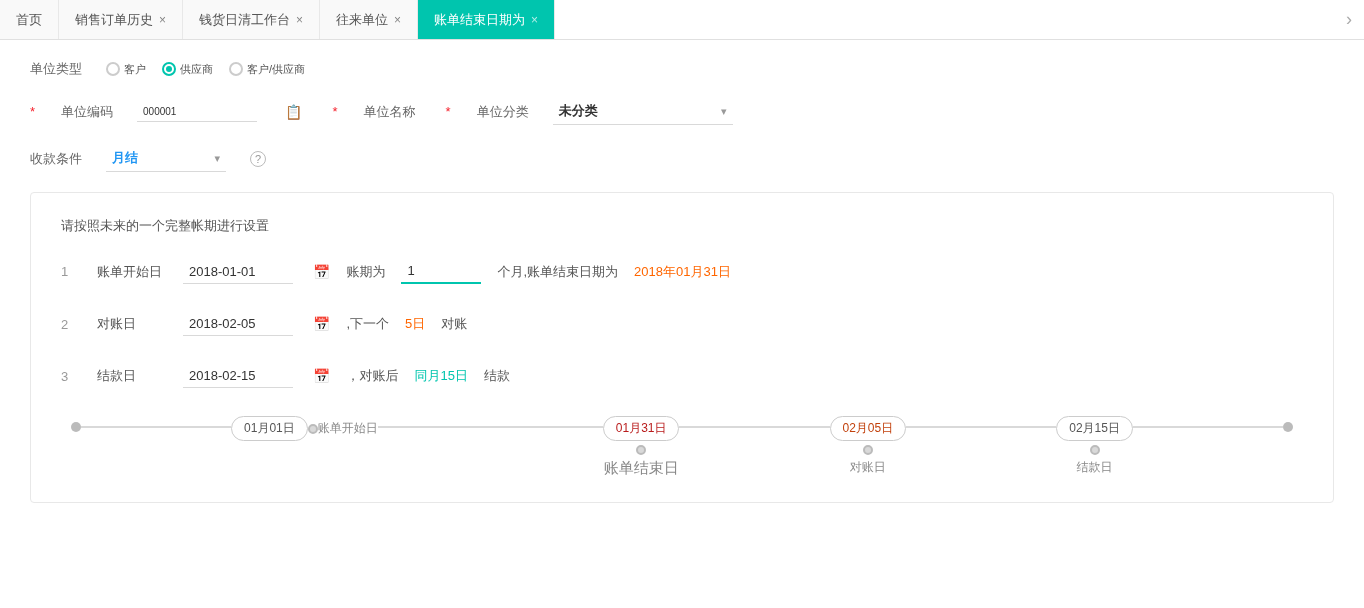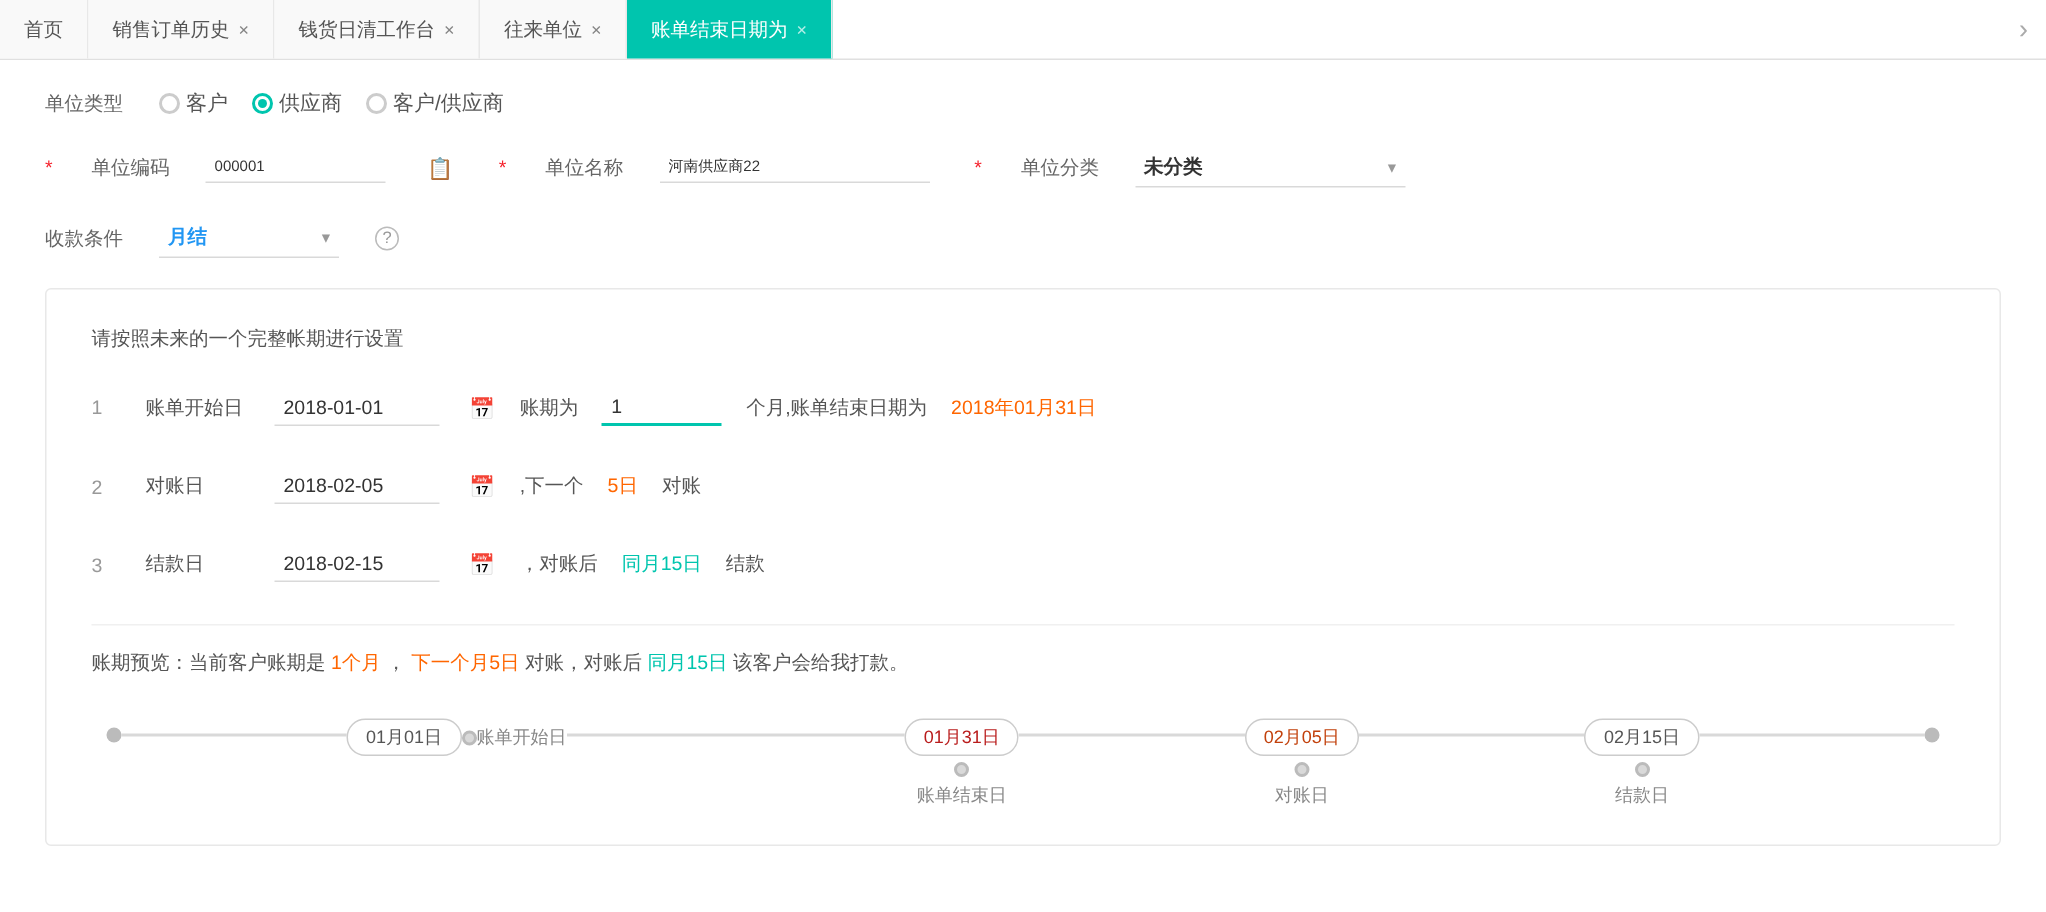--- a/index.html
+++ b/index.html
@@ -89,21 +89,21 @@
     .radio-group {
       display: flex;
       align-items: center;
       gap: 16px;
     }
     .radio-item {
       display: flex;
       align-items: center;
       gap: 4px;
       cursor: pointer;
-      font-size: 14px;
+      font-size: 11px;
       color: #555;
     }
     .radio-circle {
       width: 14px; height: 14px;
       border-radius: 50%;
       border: 2px solid #ccc;
       display: flex; align-items: center; justify-content: center;
     }
     .radio-circle.checked { border-color: #00c5ae; }
     .radio-circle.checked::after {
@@ -258,21 +258,20 @@
   <div class="form-row">
     <div class="field-group">
       <span class="required-star">*</span>
       <span class="field-label">单位编码</span>
       <input class="field-input" type="text" style="width: 120px;" value="000001">
       <span class="calendar-icon">📋</span>
     </div>
     <div class="field-group">
       <span class="required-star">*</span>
       <span class="field-label">单位名称</span>
-      <input class="field-input" type="text" style="width: 180px;" value="河南供应商22">
     </div>
     <div class="field-group">
       <span class="required-star">*</span>
       <span class="field-label">单位分类</span>
       <div class="select-wrap" style="min-width:180px;">
         <span class="select-value">未分类</span>
         <span class="chevron-icon">▾</span>
       </div>
     </div>
   </div>
@@ -315,29 +314,20 @@
     <div class="setting-row">
       <span class="row-num">3</span>
       <span class="row-label">结款日</span>
       <input class="date-input" type="text" value="2018-02-15" style="">
       <span class="calendar-icon">📅</span>
       <span class="row-desc">，对账后</span>
       <span class="row-desc highlight-teal">同月15日</span>
       <span class="row-desc">结款</span>
     </div>
 
-    <div class="preview-text">
-      <span>账期预览：当前客户账期是</span>
-      <span class="highlight-orange">1个月</span>
-      <span>，</span>
-      <span class="highlight-orange">下一个月5日</span>
-      <span>对账，对账后</span>
-      <span class="highlight-teal">同月15日</span>
-      <span>该客户会给我打款。</span>
-    </div>
 
     <div style="margin-top: 28px; padding: 0 10px;">
 
       <div style="display:flex; align-items:flex-start; width:100%; position:relative;">
 
         <div style="display:flex; flex-direction:column; align-items:center; margin-top:6px;">
           <div style="width:10px;height:10px;border-radius:50%;background:#bbb;"></div>
         </div>
 
         <div style="flex:1; height:2px; background:#d9d9d9; margin-top:10px;"></div>
@@ -346,21 +336,21 @@
           <div style="border:1px solid #ccc;border-radius:20px;padding:3px 12px;font-size:12px;color:#555;background:#fff;white-space:nowrap;">01月01日</div>
           <div style="width:10px;height:10px;border-radius:50%;background:#d9d9d9;border:2px solid #bbb;margin:4px 0;"></div>
           <div style="font-size:12px;color:#888;white-space:nowrap;">账单开始日</div>
         </div>
 
         <div style="flex:1.5; height:2px; background:#d9d9d9; margin-top:10px;"></div>
 
         <div style="display:flex;flex-direction:column;align-items:center;">
           <div style="border:1px solid #ccc;border-radius:20px;padding:3px 12px;font-size:12px;color:#b91c1c;background:#fff;white-space:nowrap;">01月31日</div>
           <div style="width:10px;height:10px;border-radius:50%;background:#d9d9d9;border:2px solid #bbb;margin:4px 0;"></div>
-          <div style="font-size:12px;color:#888;white-space:nowrap;">账单结束日</div>
+          <div style="font-size:15px;color:#888;white-space:nowrap;">账单结束日</div>
         </div>
 
         <div style="flex:1; height:2px; background:#d9d9d9; margin-top:10px;"></div>
 
         <div style="display:flex;flex-direction:column;align-items:center;">
           <div style="border:1px solid #ccc;border-radius:20px;padding:3px 12px;font-size:12px;color:#c2410c;background:#fff;white-space:nowrap;">02月05日</div>
           <div style="width:10px;height:10px;border-radius:50%;background:#d9d9d9;border:2px solid #bbb;margin:4px 0;"></div>
           <div style="font-size:12px;color:#888;white-space:nowrap;">对账日</div>
         </div>
 

